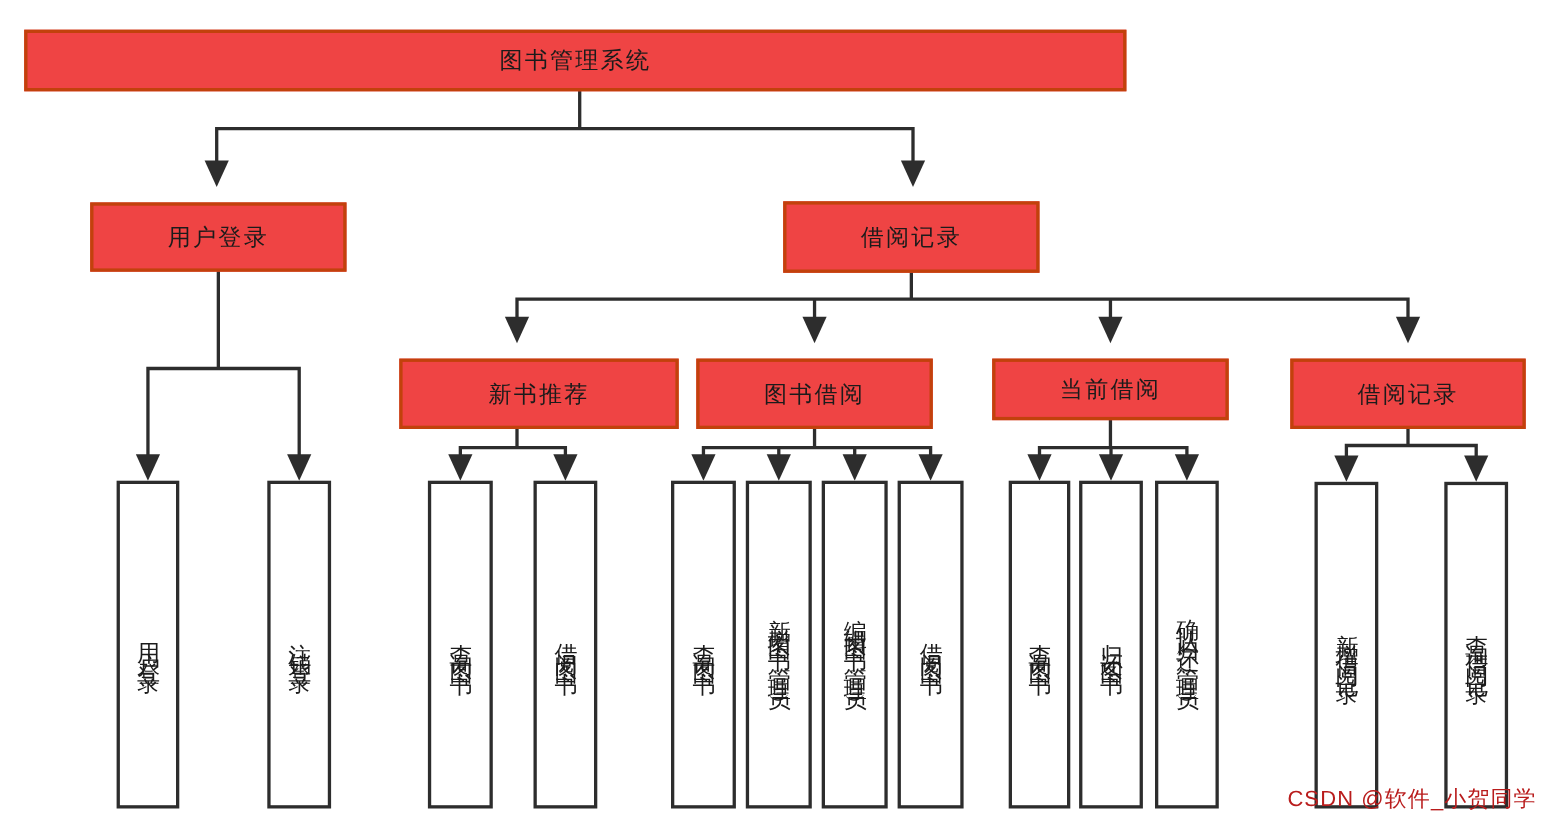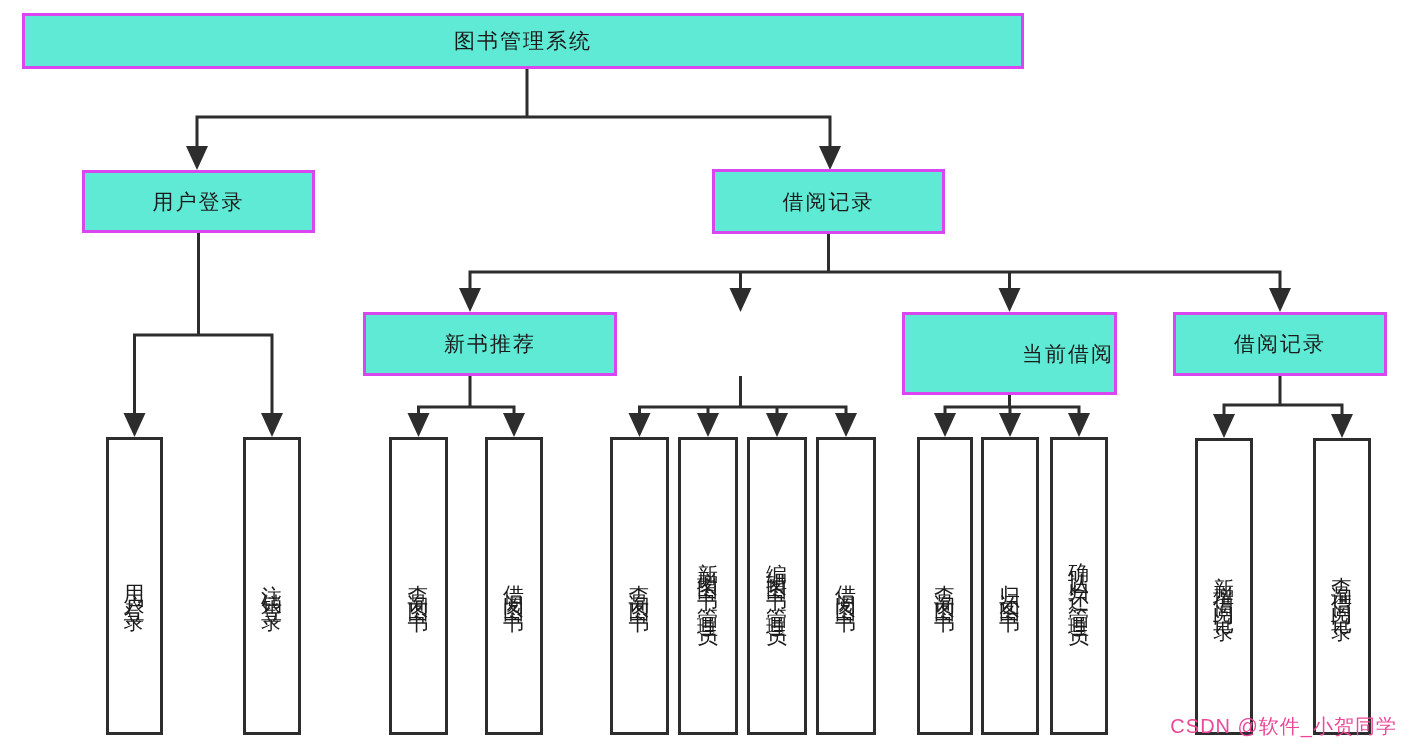--- a/index.html
+++ b/index.html
@@ -3,36 +3,36 @@
 <meta charset="utf-8">
 <style>
   html,body { margin:0; padding:0; background:#ffffff; }
   .stage {
     position:relative; width:1405px; height:747px; background:#ffffff;
     font-family:"Liberation Sans","DejaVu Sans",sans-serif;
     overflow:hidden;
   }
   .connectors { position:absolute; left:0; top:0; width:1405px; height:747px; pointer-events:none; }
   .hbox {
-    position:absolute; box-sizing:border-box; background:#5eead4;
-    border:3px solid #d946ef; display:flex; align-items:center; justify-content:center;
+    position:absolute; box-sizing:border-box; background:#ef4444;
+    border:3px solid #c2410c; display:flex; align-items:center; justify-content:center;margin-top:14px;
   }
   .hbox span {
     font-size:21px; color:#1b1b1b; letter-spacing:2px; white-space:nowrap;
   }
   .vbox {
     position:absolute; box-sizing:border-box; background:#ffffff;
     border:3px solid #2d2d2d; display:flex; align-items:center; justify-content:center;
   }
   .vbox span {
     writing-mode:vertical-rl; text-orientation:mixed;
     font-size:21px; color:#1b1b1b; letter-spacing:9px; line-height:1.1; white-space:nowrap;
   }
   .watermark {
-    position:absolute; right:8px; bottom:7px; font-size:20px; color:#ec4899;
+    position:absolute; right:8px; bottom:7px; font-size:20px; color:#b91c1c;
     letter-spacing:1px; white-space:nowrap;
   }
 </style>
 </head>
 <body>
 
 <div class="stage">
 
   <svg class="connectors" viewBox="0 0 1405 747">
     <g stroke="#2d2d2d" stroke-width="3" fill="none">
@@ -81,21 +81,24 @@
   <div class="hbox" style="left:82px;top:170px;width:233px;height:63px;">
     <span>用户登录</span>
   </div>
   <div class="hbox" style="left:712px;top:169px;width:233px;height:65px;">
     <span>借阅记录</span>
   </div>
 
   <div class="hbox" style="left:363px;top:312px;width:254px;height:64px;">
     <span>新书推荐</span>
   </div>
-  <div class="hbox" style="left:902px;top:312px;width:215px;height:83px;justify-content:flex-end;">
+  <div class="hbox" style="left:633px;top:312px;width:215px;height:64px;">
+    <span>图书借阅</span>
+  </div>
+  <div class="hbox" style="left:902px;top:312px;width:215px;height:56px;">
     <span>当前借阅</span>
   </div>
   <div class="hbox" style="left:1173px;top:312px;width:214px;height:64px;">
     <span>借阅记录</span>
   </div>
 
   <div class="vbox" style="left:106px;top:437px;width:57px;height:298px;">
     <span>用户登录</span>
   </div>
   <div class="vbox" style="left:243px;top:437px;width:58px;height:298px;">

